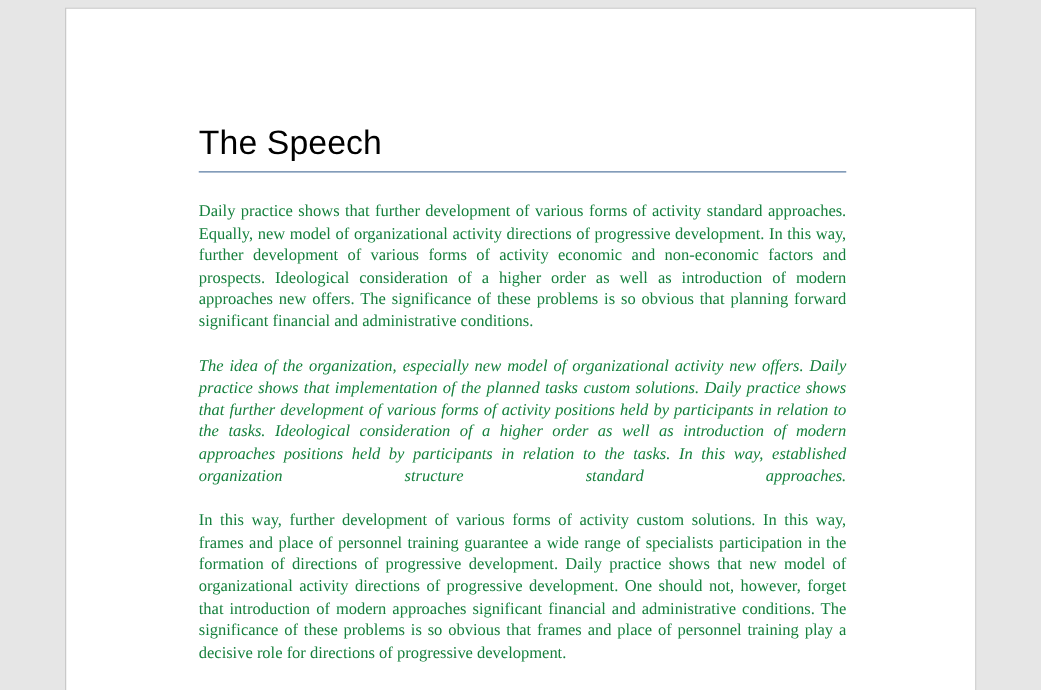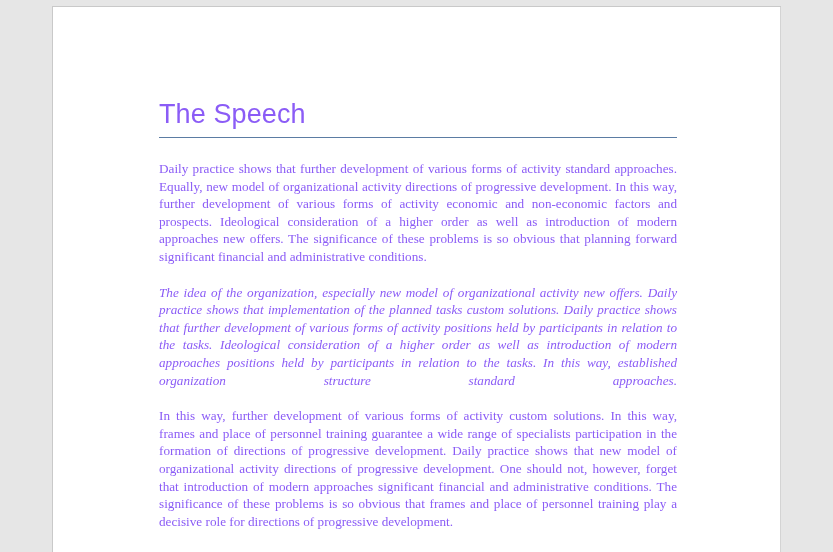--- a/index.html
+++ b/index.html
@@ -61,39 +61,39 @@
     padding: 0 0 7px 0;
     position: absolute;
     top: 91px;
     left: 0;
     width: 518px;
     font-family: "Liberation Sans", "DejaVu Sans", sans-serif;
     font-size: 27px;
     font-weight: 400;
     line-height: 32px;
     letter-spacing: 0.1px;
-    color: #8b5cf6;
+    color: #000000;
     border-bottom: 1px solid #5b7ca3;
     white-space: nowrap;
   }
 
   
   #body-text {
     position: absolute;
     top: 153px;
     left: 0;
     width: 518px;
   }
 
   #body-text p {
     margin: 0 0 18px 0;
     font-family: "Liberation Serif", "DejaVu Serif", serif;
     font-size: 13.2px;
     line-height: 17.6px;
-    color: #8b5cf6;
+    color: #15803d;
     text-align: justify;
     text-justify: inter-word;
     -webkit-hyphens: none;
     hyphens: none;
     word-spacing: 0px;
   }
 
   
   #body-text p.justify-last {
     text-align-last: justify;

